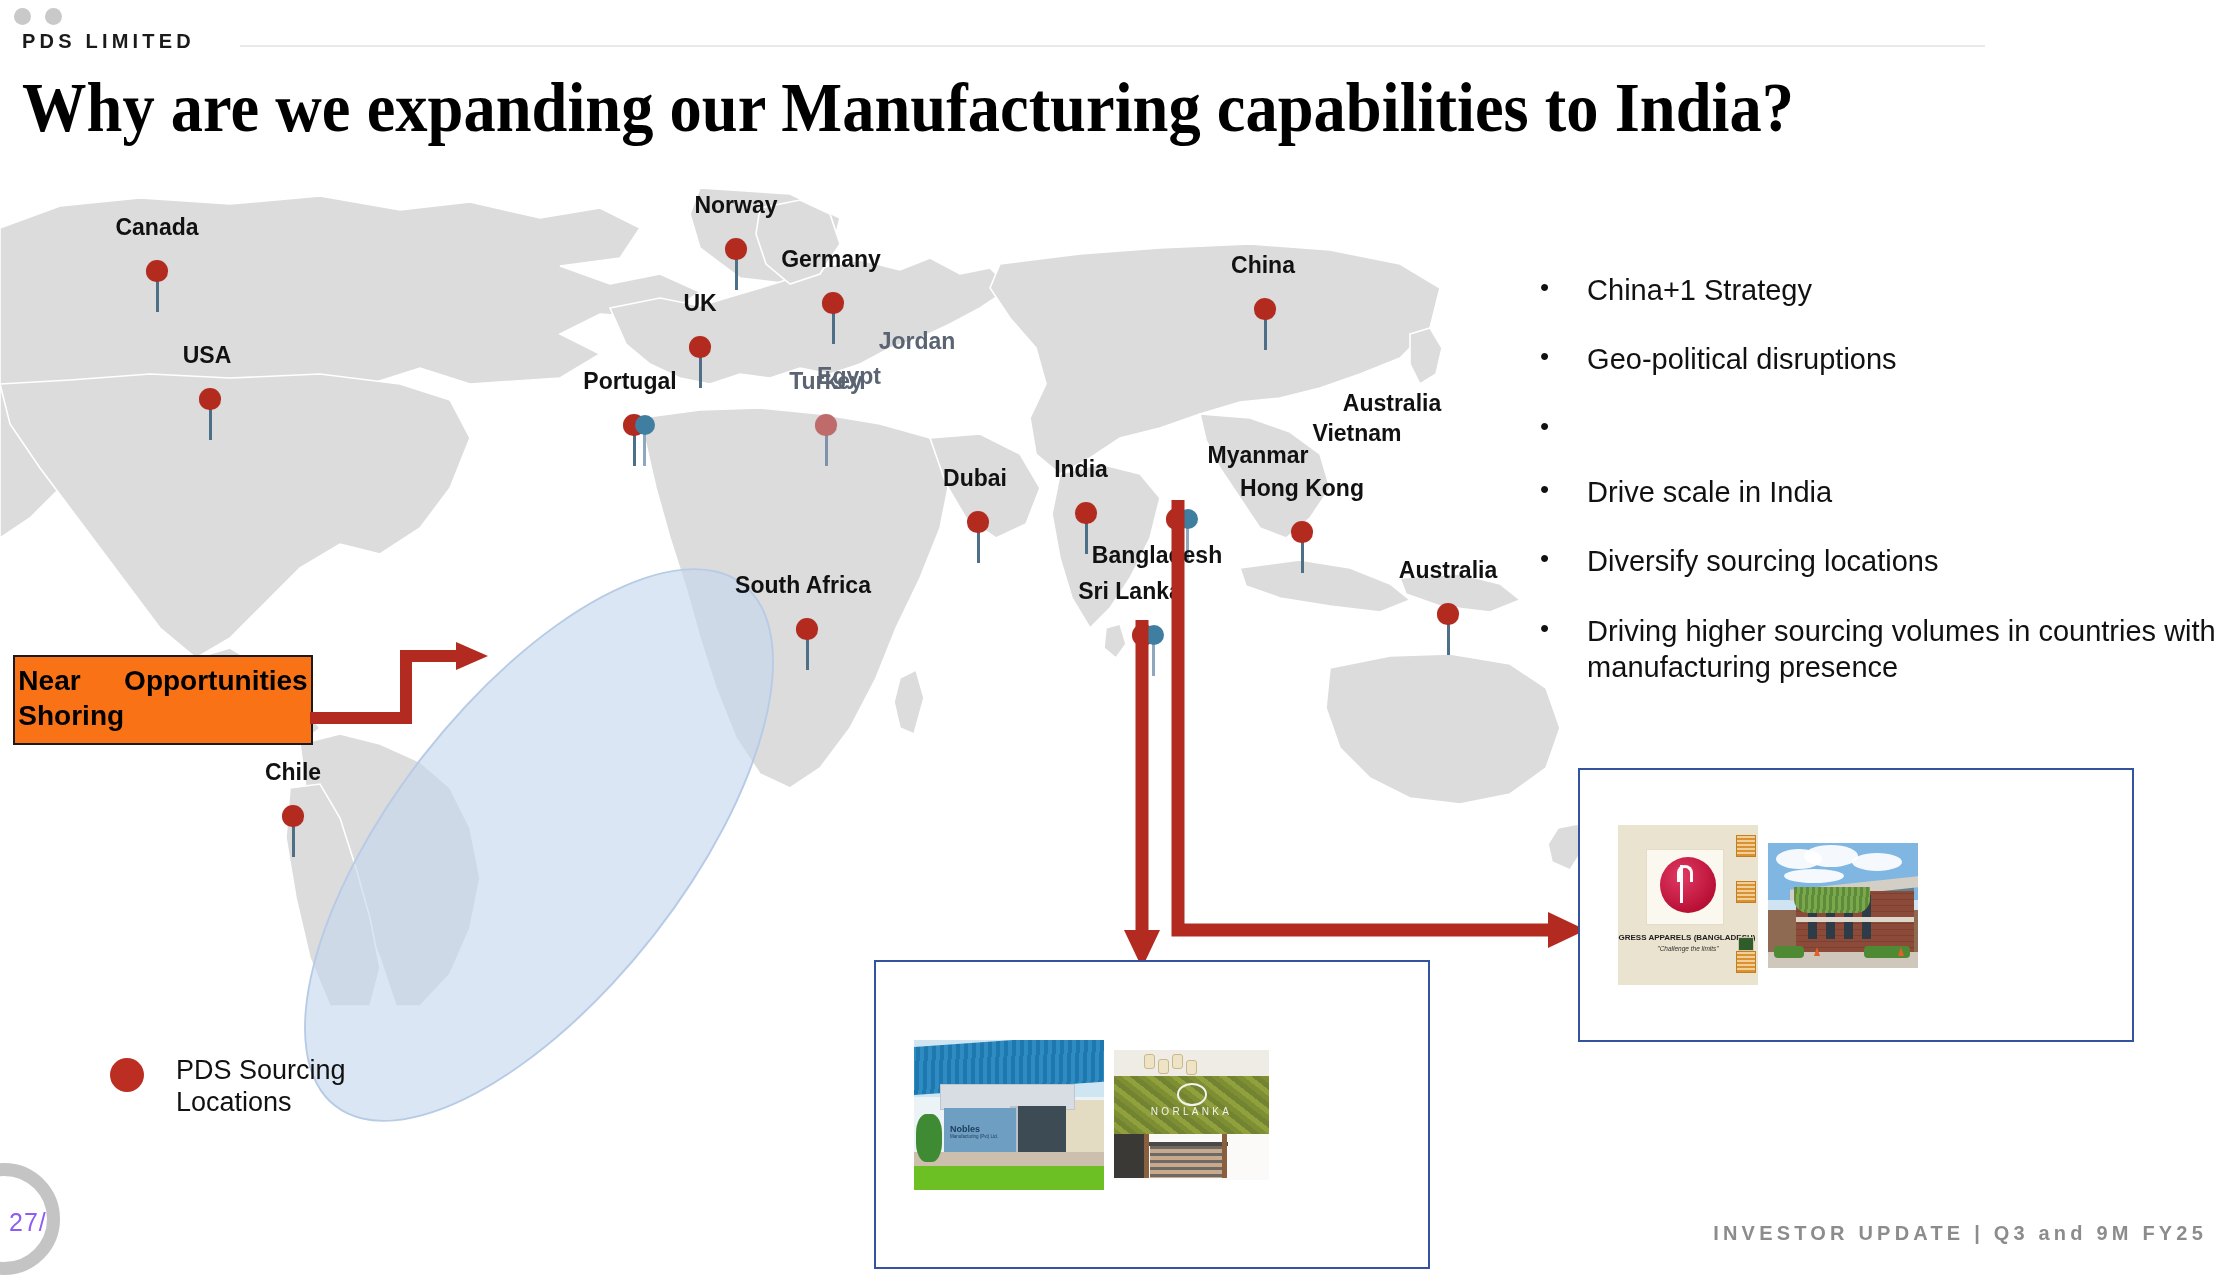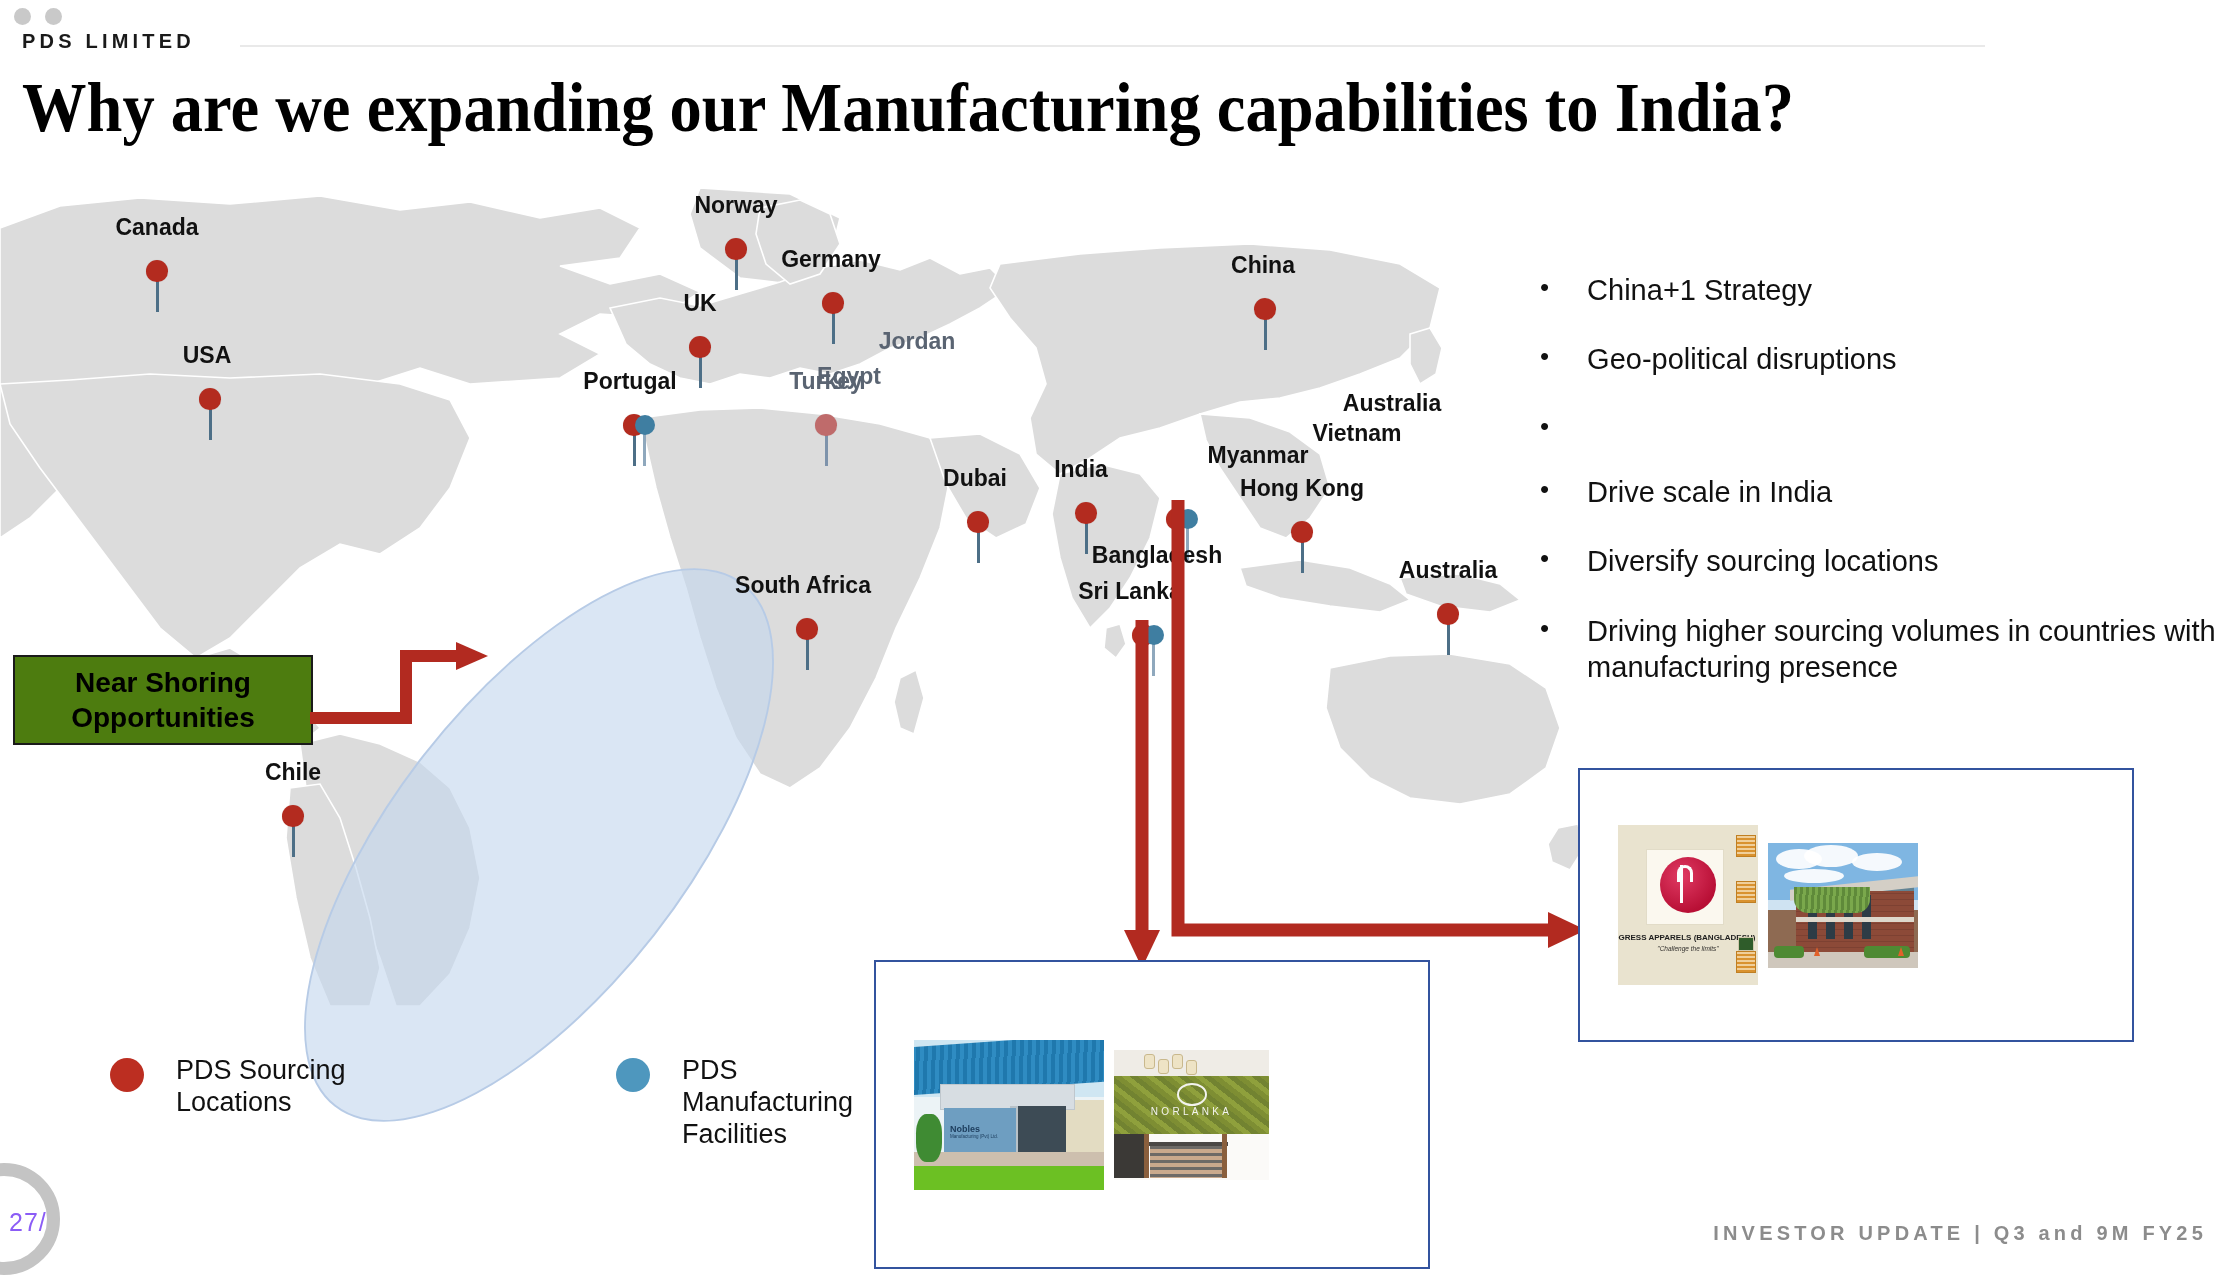--- a/index.html
+++ b/index.html
@@ -49,24 +49,23 @@
 
   .lbl{
     position:absolute;font-size:23px;font-weight:bold;color:#111;white-space:nowrap;
     transform:translateX(-50%);
   }
   .lbl.gray{color:#5a6472;}
 
   
   .callout{
     position:absolute;left:13px;top:655px;width:300px;height:90px;
-    border:2px solid #1a1a1a;background:#4d7c0f;
-    display:flex;flex-direction:column;justify-content:center;padding:6px 14px;
+    border:2px solid #1a1a1a;background:#f97316;
+    display:flex;justify-content:center;padding:6px 14px;
     box-sizing:border-box;
-    text-align:center;
   }
   .callout span{font-size:28px;font-weight:bold;color:#000;line-height:1.26;}
 
   .ns-arrow{position:absolute;left:310px;top:640px;width:250px;height:120px;}
 
   
   .arrows{position:absolute;left:0;top:0;width:2239px;height:1275px;pointer-events:none;}
 
   
   .legend{position:absolute;left:110px;top:1055px;display:flex;gap:225px;}
@@ -324,24 +323,20 @@
     <path d="M1124,930 L1160,930 L1142,968 Z" fill="#b22a20"></path>
 
     <path d="M1178,500 L1178,930 L1555,930" stroke="#b22a20" stroke-width="13" fill="none"></path>
     <path d="M1548,912 L1548,948 L1586,930 Z" fill="#b22a20"></path>
   </svg>
 
   <div class="legend">
     <div class="leg">
       <span class="sw"></span>
       <span class="tx">PDS Sourcing Locations</span>
-    </div>
-    <div class="leg">
-      <span class="sw blue"></span>
-      <span class="tx">PDS Manufacturing Facilities</span>
     </div>
   </div>
 
   <div class="bullets" id="bullet-list">
       <div class="bul">
         <span class="dot">•</span>
         <span class="tx">China+1 Strategy</span>
       </div>
       <div class="bul">
         <span class="dot">•</span>

